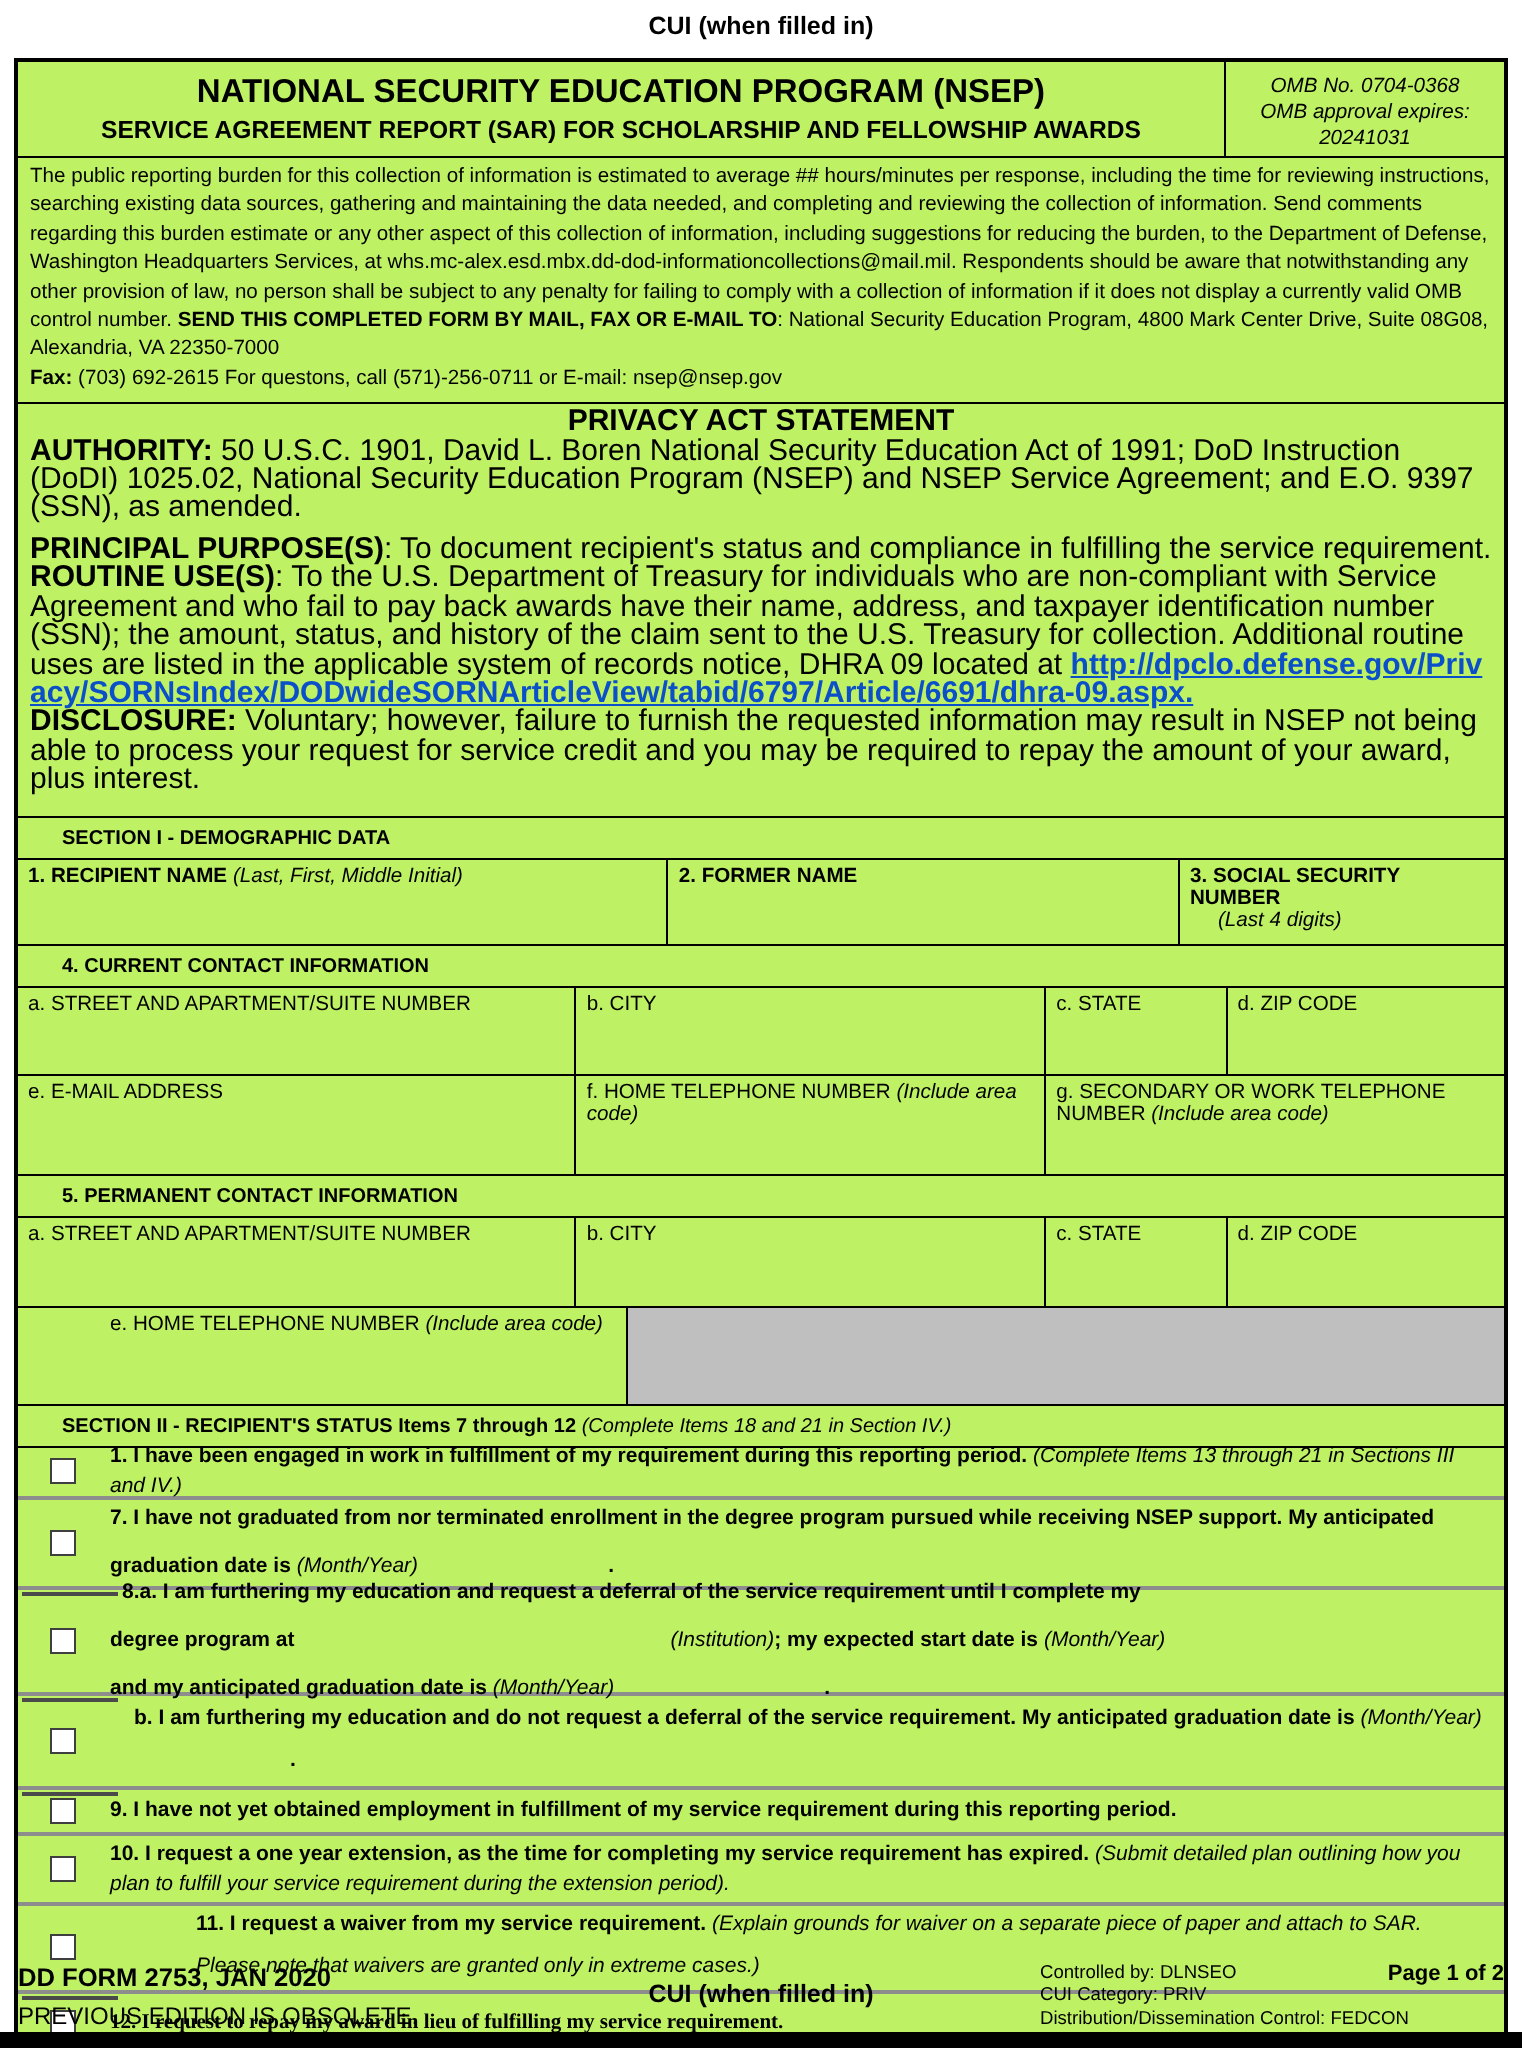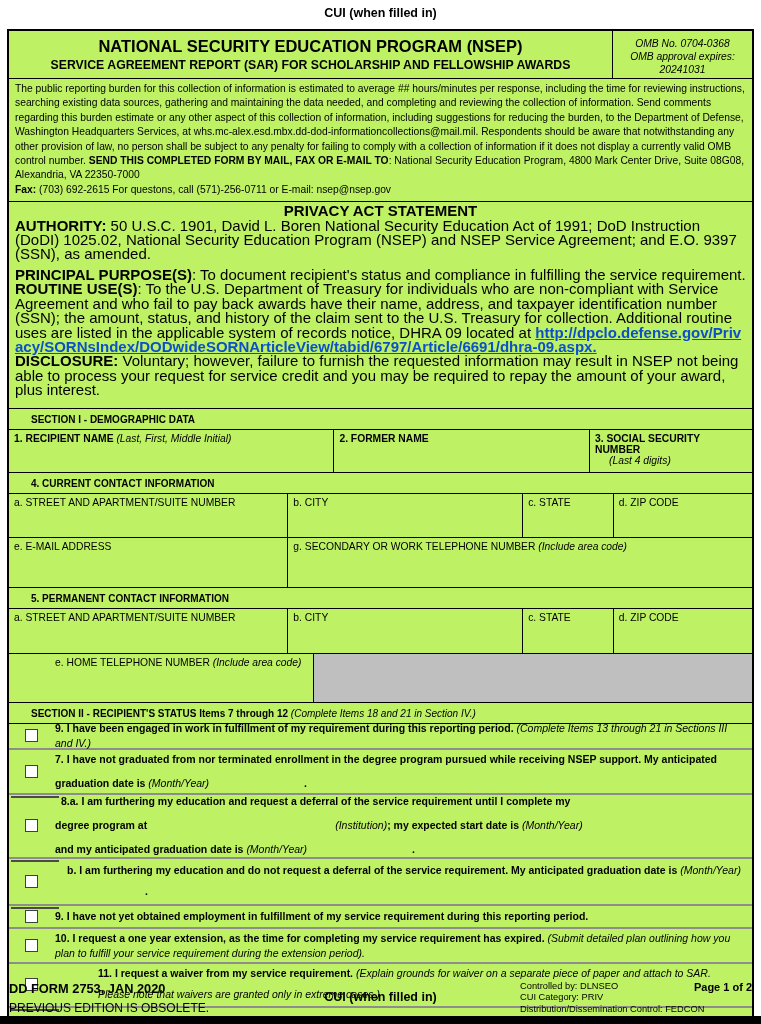--- a/index.html
+++ b/index.html
@@ -52,21 +52,21 @@
 
   
   .item { display:flex; border-bottom:2px solid #8d8d8d; position:relative; }
   .item:last-child { border-bottom:none; }
   .cbcol { flex:0 0 46px; display:flex; align-items:center; padding-left:16px; }
   .cbox { width:13px; height:13px; border:1.5px solid #3f3f3f; background:#fff; display:inline-block; }
   .itext { flex:1; padding:4px 8px 4px 0; font-weight:bold; font-size:10.5px; line-height:15px; }
   .line { display:block; }
   .sp { display:inline-block; }
   .sp95 { width:95px; } .sp195 { width:188px; } .sp105 { width:105px; } .sp90 { width:90px; }
-  .h26 { height:26px; } .h45 { height:45px; } .h60 { height:64px; } .h47 { height:47px; }
+  .h26 { height:26px; } .h45 { height:45px; } .h60 { height:53px; } .h47 { height:47px; }
   .h23 { height:23px; } .h35 { height:35px; } .h44 { height:44px;gap:43px; } .h25 { height:29px;font-family:Liberation Serif, serif; }
   .mt8 { margin-top:9px; } .mt6 { margin-top:6px; }
   .item10 .itext { line-height:15px; padding-top:5px; }
   .item11 .itext { line-height:21px; padding-top:3px; }
   .ind6 { padding-left:6px; } .ind12 { padding-left:12px; }
   .vcenter { align-items:center; }
   .stub { position:absolute; left:2px; bottom:-5px; width:48px; border-bottom:2px solid #4a4a4a; }
 
   
   .footer { position:absolute; left:7px; top:981px; width:747px; height:38px; font-size:10.5px; }
@@ -131,20 +131,21 @@
 
   <div class="row r2">
     <div class="cell c-street"><span>a. STREET AND APARTMENT/SUITE NUMBER</span></div>
     <div class="cell c-city"><span>b. CITY</span></div>
     <div class="cell c-state"><span>c. STATE</span></div>
     <div class="cell c-zip"><span>d. ZIP CODE</span></div>
   </div>
 
   <div class="row r3">
     <div class="cell c-email"><span>e. E-MAIL ADDRESS</span></div>
+    <div class="cell c-hphone"><span>f. HOME TELEPHONE NUMBER</span><span class="i"> (Include area code)</span></div>
     <div class="cell c-wphone"><span>g. SECONDARY OR WORK TELEPHONE NUMBER</span><span class="i"> (Include area code)</span></div>
   </div>
 
   <div class="sechead">5. PERMANENT CONTACT INFORMATION</div>
 
   <div class="row r4">
     <div class="cell c-street"><span>a. STREET AND APARTMENT/SUITE NUMBER</span></div>
     <div class="cell c-city"><span>b. CITY</span></div>
     <div class="cell c-state"><span>c. STATE</span></div>
     <div class="cell c-zip"><span>d. ZIP CODE</span></div>
@@ -156,21 +157,21 @@
   </div>
 
   <div class="sechead">
     <span>SECTION II - RECIPIENT'S STATUS Items 7 through 12 </span><span class="i">(Complete Items 18 and 21 in Section IV.)</span>
   </div>
 
   <div class="item h26 vcenter">
     <div class="cbcol">
         <span class="cbox"></span>
       </div>
-    <div class="itext"><span>9. I have been engaged in work in fulfillment of my requirement during this reporting period. </span><span class="i">(Complete Items 13 through 21 in Sections III and IV.)</span></div>
+    <div class="itext"><span>1. I have been engaged in work in fulfillment of my requirement during this reporting period. </span><span class="i">(Complete Items 13 through 21 in Sections III and IV.)</span></div>
   </div>
 
   <div class="item h45 vcenter">
     <div class="cbcol">
         <span class="cbox"></span>
       </div>
     <div class="itext">
       <span class="line">7. I have not graduated from nor terminated enrollment in the degree program pursued while receiving NSEP support.  My anticipated</span>
       <span class="line mt8"><span>graduation date is </span><span class="i">(Month/Year)</span><span class="sp sp95"></span><span>.</span></span>
     </div>

